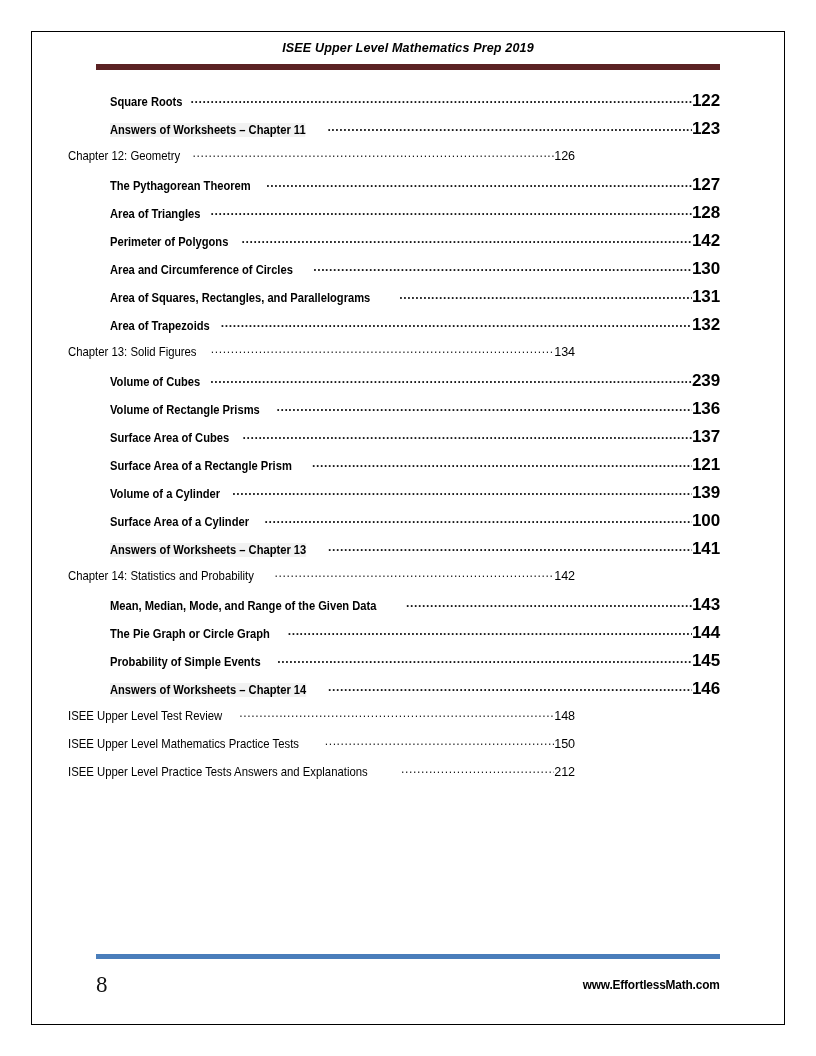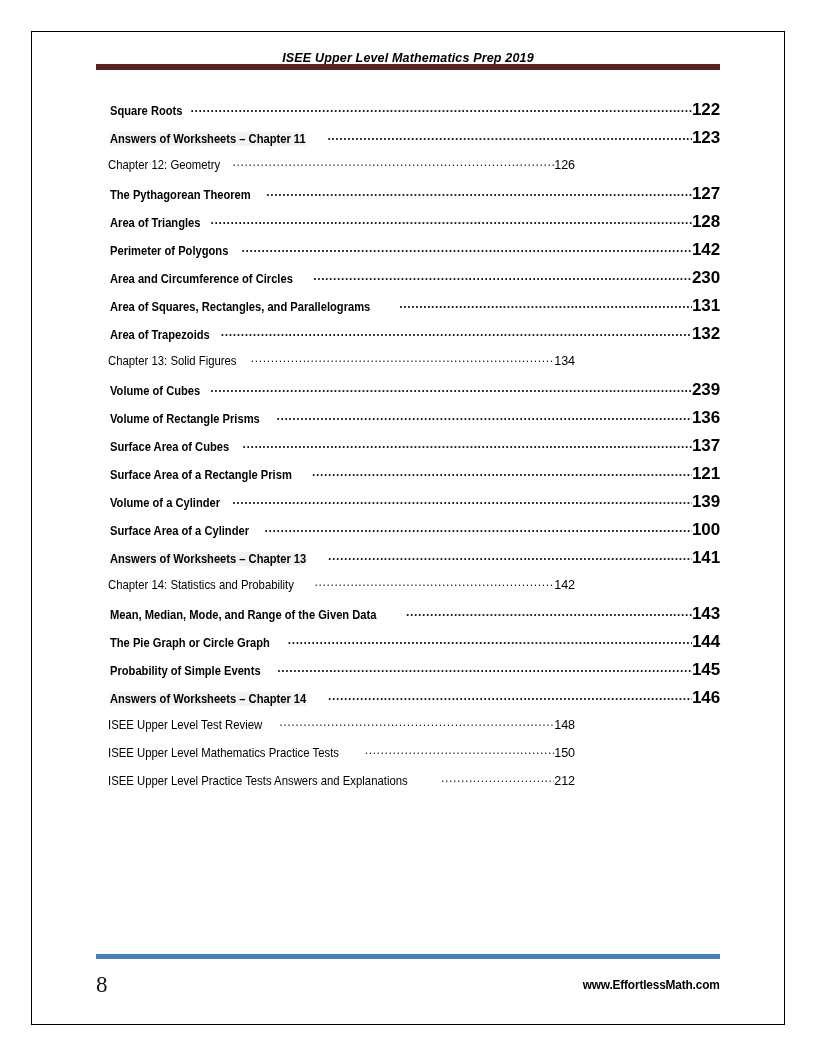--- a/index.html
+++ b/index.html
@@ -32,21 +32,21 @@
     height: 994px;
     border: 1.6px solid #000000;
     box-sizing: border-box;
     pointer-events: none;
   }
 
   
   .header {
     position: absolute;
     left: 96px;
-    top: 50px;
+    top: 40px;
     width: 624px;
     height: 30px;
   }
   .header-title {
     display: block;
     text-align: center;
     font-family: "Liberation Sans", sans-serif;
     font-style: italic;
     font-weight: bold;
     font-size: 13.5px;
@@ -62,35 +62,35 @@
     top: 64px;
     width: 624px;
     height: 6px;
     background: #5B2223;
   }
 
   
   .toc {
     position: absolute;
     left: 0;
-    top: 100px;
+    top: 91px;
     width: 816px;
   }
 
   .toc-row {
     display: flex;
     align-items: baseline;
     height: 28px;
     color: #000000;
     white-space: nowrap;
   }
 
   
   .toc-row.level-chapter {
-    padding-left: 108px;
+    padding-left: 68px;
     padding-right: 241px;
     font-size: 12.6px;
     font-weight: normal;
   }
   
   .toc-row.level-sub {
     padding-left: 110px;
     padding-right: 96px;
     font-size: 12.4px;
     font-weight: bold;
@@ -214,21 +214,21 @@
         <span class="toc-page">128</span>
       </div>
       <div class="toc-row level-sub">
         <span class="toc-title">Perimeter of Polygons</span>
         <span class="toc-leader"></span>
         <span class="toc-page">142</span>
       </div>
       <div class="toc-row level-sub">
         <span class="toc-title">Area and Circumference of Circles</span>
         <span class="toc-leader"></span>
-        <span class="toc-page">230</span>
+        <span class="toc-page">130</span>
       </div>
       <div class="toc-row level-sub">
         <span class="toc-title">Area of Squares, Rectangles, and Parallelograms</span>
         <span class="toc-leader"></span>
         <span class="toc-page">131</span>
       </div>
       <div class="toc-row level-sub">
         <span class="toc-title">Area of Trapezoids</span>
         <span class="toc-leader"></span>
         <span class="toc-page">132</span>

